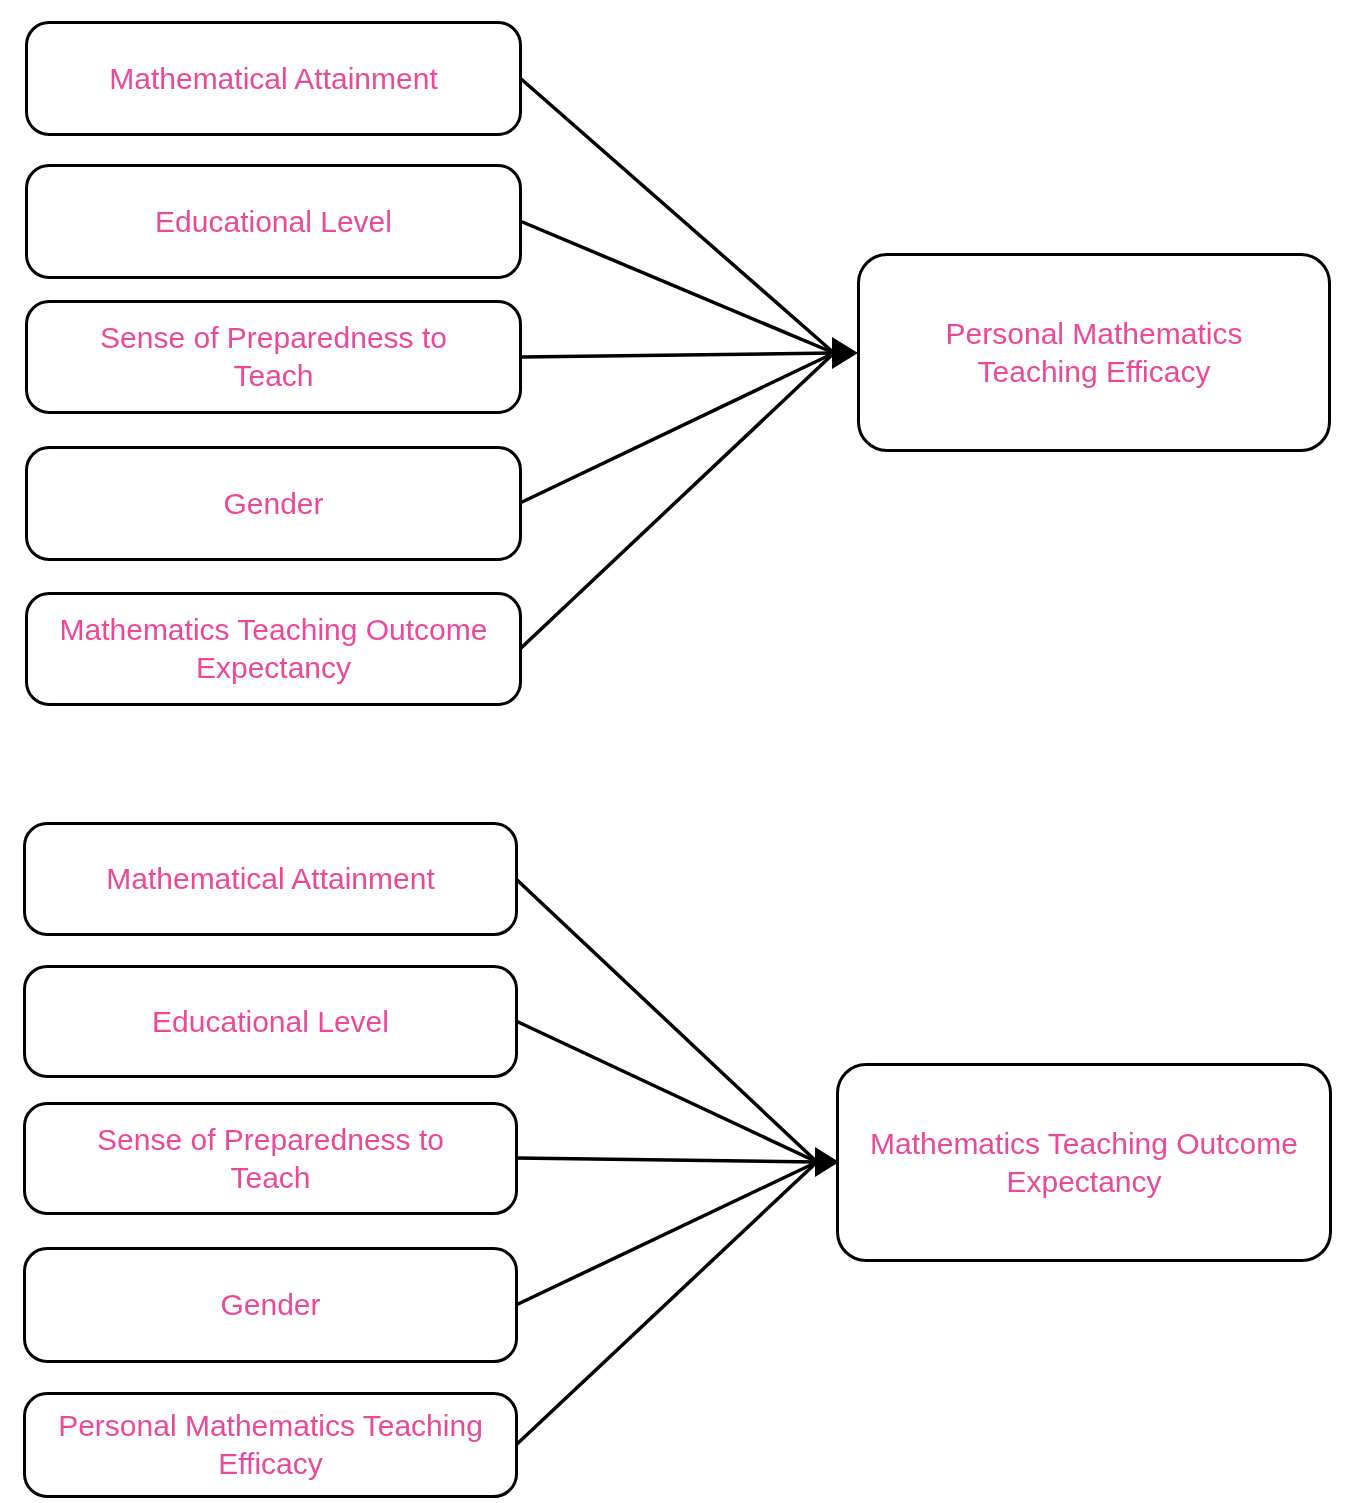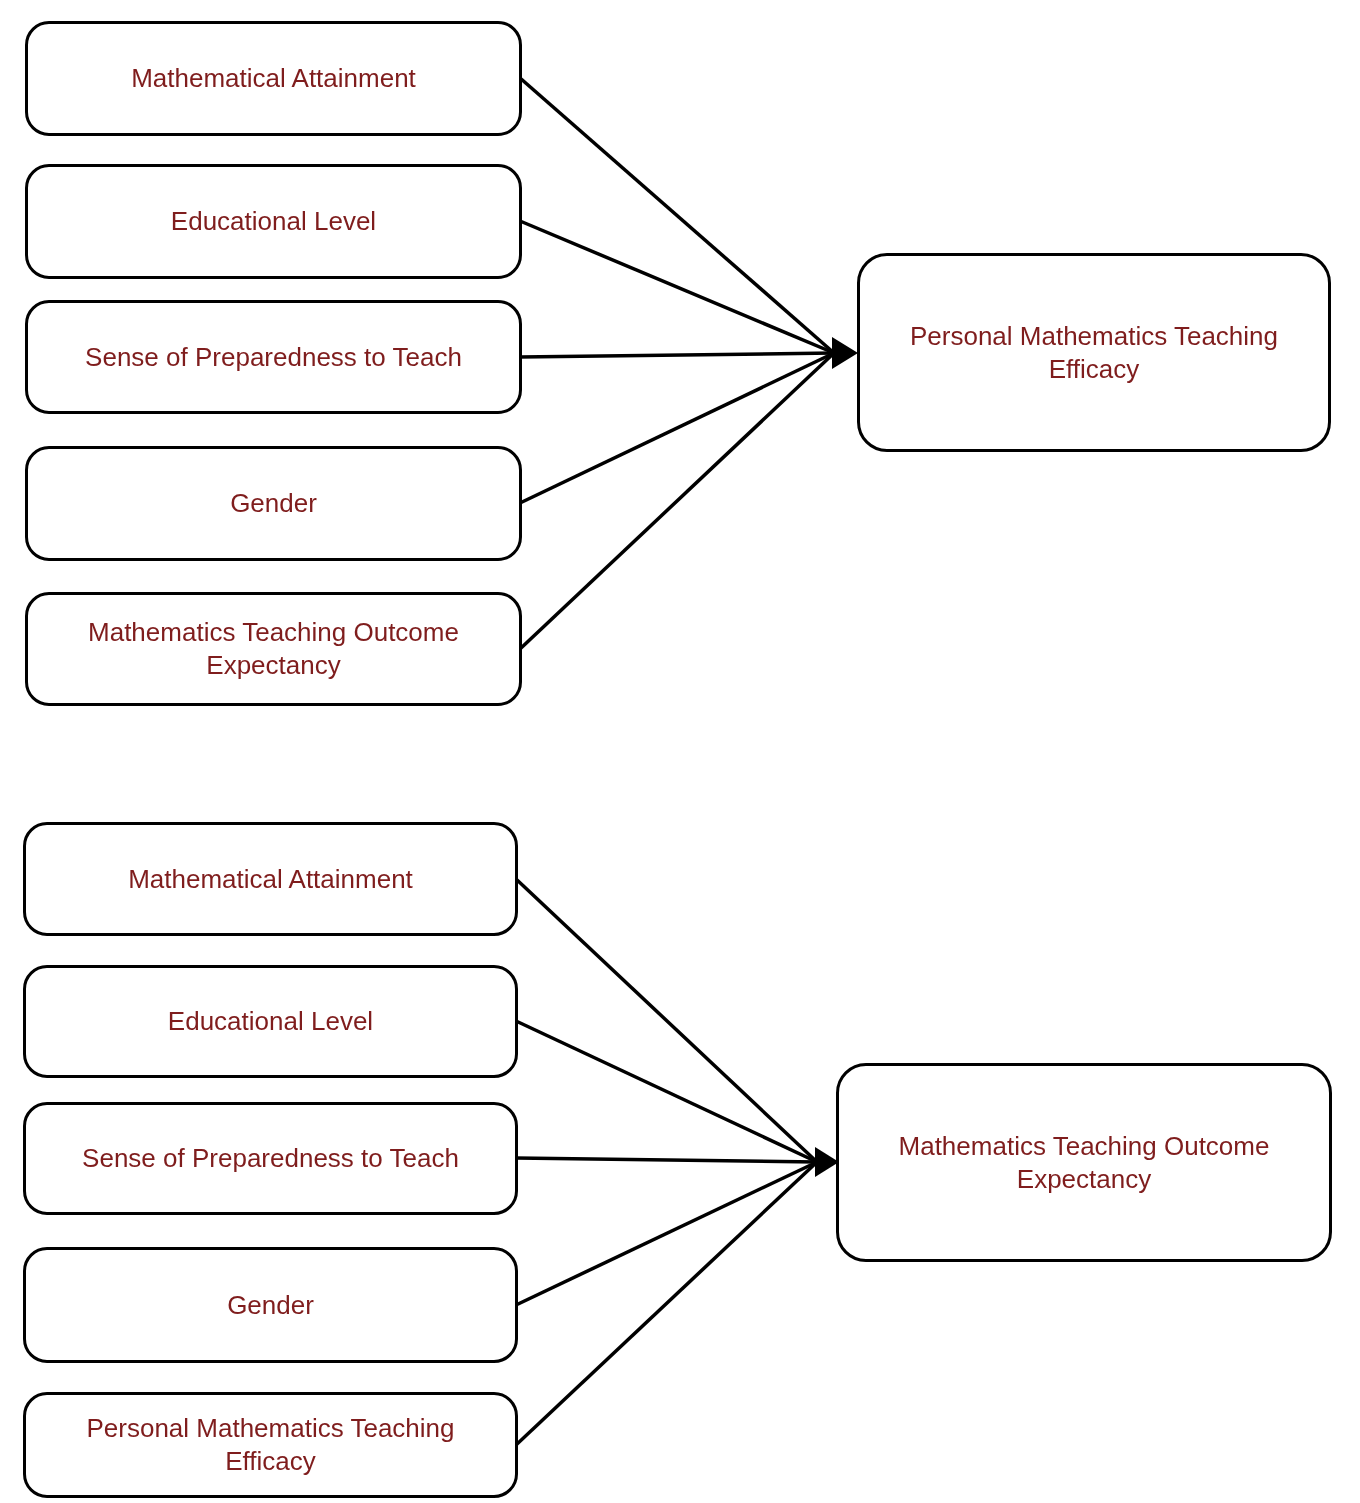--- a/index.html
+++ b/index.html
@@ -18,22 +18,22 @@
   }
   .node {
     position: absolute;
     box-sizing: border-box;
     background: #ffffff;
     border: 3px solid #000000;
     display: flex;
     align-items: center;
     justify-content: center;
     text-align: center;
-    color: #7f1d1d;
-    font-size: 26px;
+    color: #ec4899;
+    font-size: 30px;
     line-height: 1.26;
     padding: 0 30px;
   }
   .src { border-radius: 24px; }
   .tgt { border-radius: 30px; }
 </style>
 </head>
 <body>
 
 <div class="canvas">

